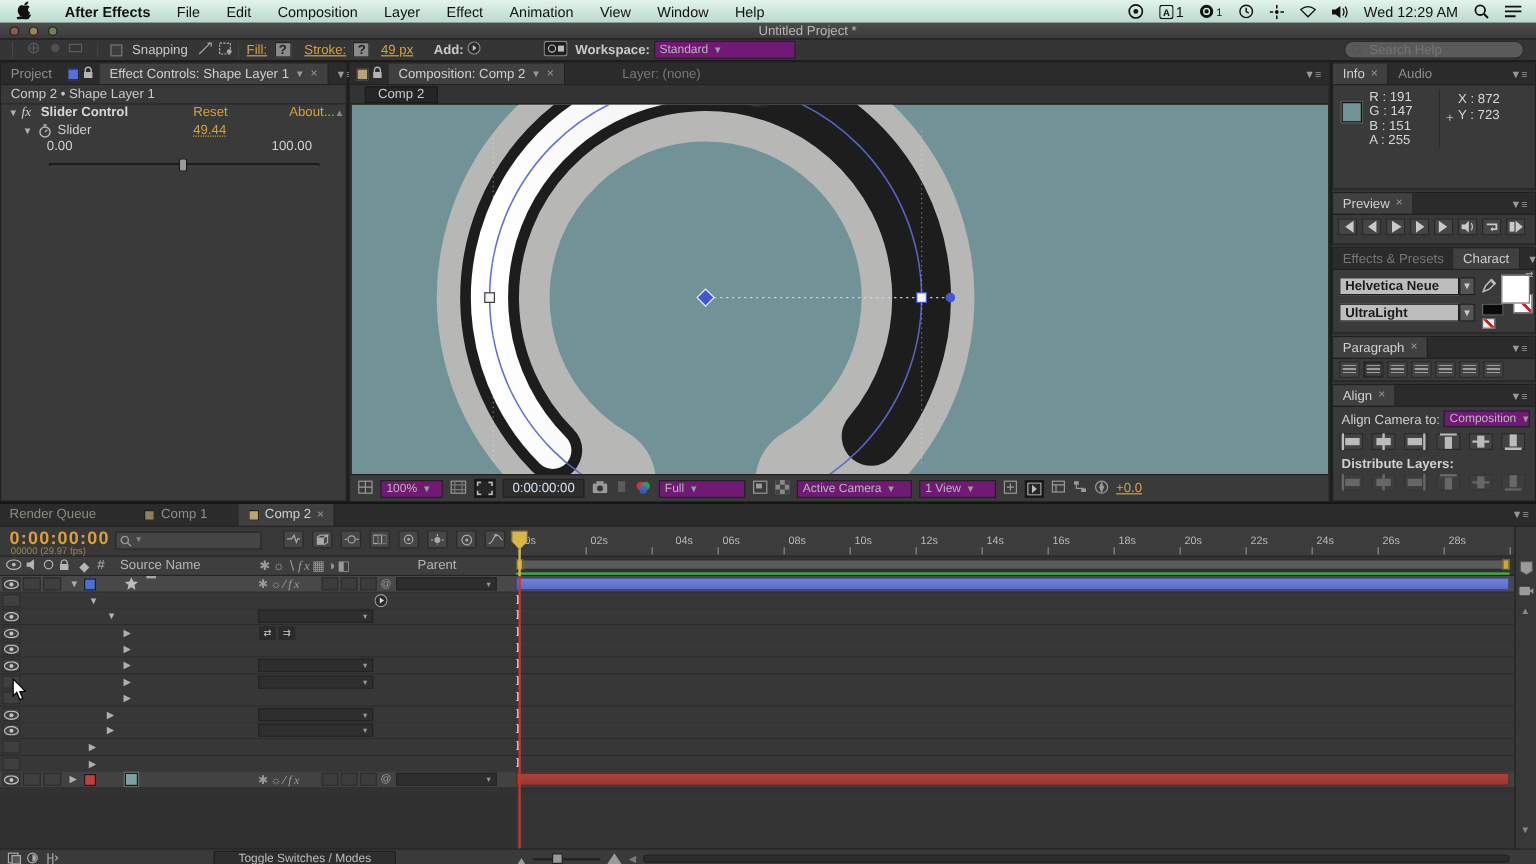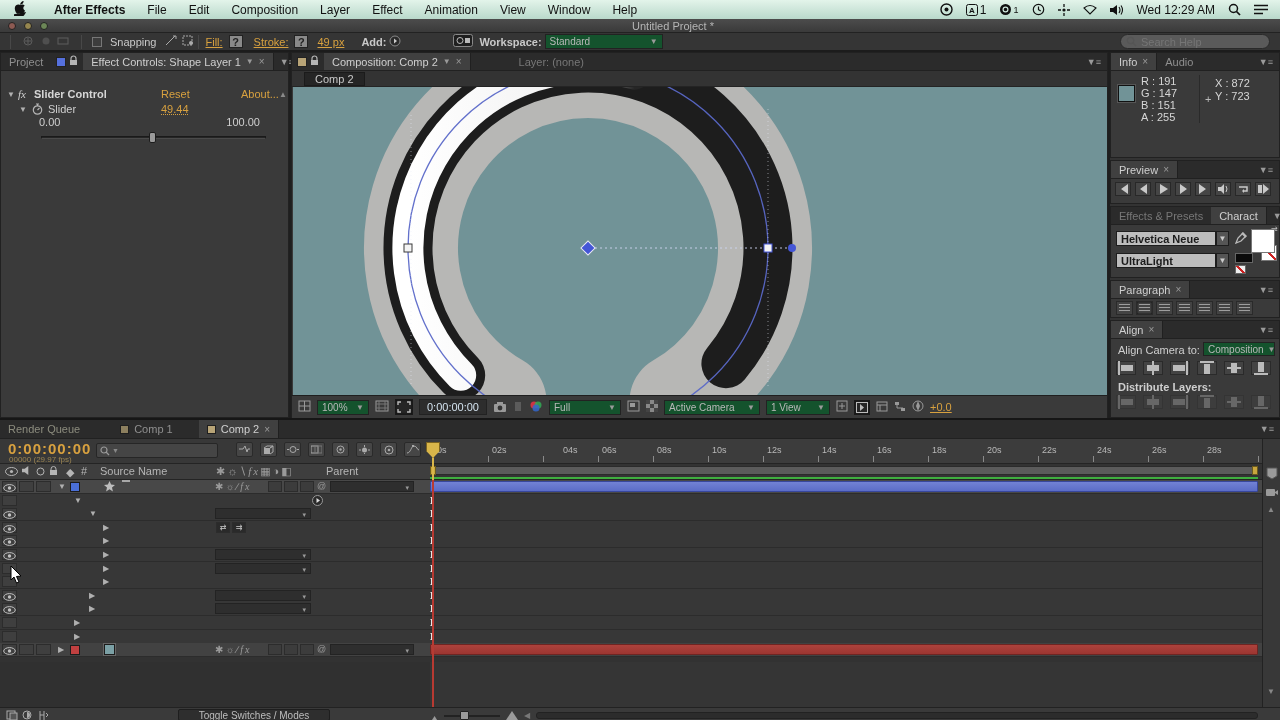--- a/index.html
+++ b/index.html
@@ -19,21 +19,21 @@
     border-bottom:1px solid #222; }
   .tlight { position:absolute; top:3px; width:8px; height:8px; border-radius:50%; border:1px solid #222; }
   #win-title { position:absolute; top:1px; width:100%; text-align:center; color:#b5b5b5; font-size:11px;margin-left:33px; }
   
   #toolbar { position:absolute; left:0; top:33px; width:1280px; height:19px; background:#353535;
     border-bottom:2px solid #1c1c1c; display:flex; align-items:center; }
   .tsep { width:1px; height:14px; background:#222; margin:0 4px; border-right:1px solid #484848; }
   .tb-label { color:#c9c9c9; margin:0 3px; }
   .orange { color:#d8a13f; }
   .qchip { width:14px; height:13px; background:#8a8a8a; color:#222; font-weight:bold; text-align:center; line-height:13px; border:1px solid #222; margin:0 3px; }
-  .dd { background:#14532d; border:1px solid #222; color:#b8b8b8; display:inline-flex; align-items:center; justify-content:space-between; padding:0 4px; font-size:10px; }
+  .dd { background:#701a75; border:1px solid #222; color:#b8b8b8; display:inline-flex; align-items:center; justify-content:flex-start; padding:0 4px; font-size:10px; }
   .dd .car { color:#9a9a9a; font-size:8px; margin-left:4px; }
   #tb-search { width:150px; height:15px; background:#4b4b4b; border:1px solid #2a2a2a; border-radius:8px; color:#222;
     font-size:11px; padding:0 6px 0 20px; }
   
   .panel { position:absolute; background:#3a3a3a; border:1px solid #212121; }
   .tabbar { position:absolute; left:0; top:0; right:0; height:18px; background:#2b2b2b; display:flex; align-items:stretch;
     border-bottom:1px solid #212121; color:#8f8f8f; }
   .tab { display:flex; align-items:center; padding:0 8px; gap:5px; white-space:nowrap; }
   .tab.active { background:#404040; color:#cfcfcf; border-right:1px solid #202020; }
   .pmenu { margin-left:auto; color:#9a9a9a; padding:0 6px; display:flex; align-items:center; font-size:9px; }
@@ -222,20 +222,21 @@
             <rect x="1" y="5" width="7" height="5" fill="#b5b5b5"></rect>
           </svg></span>
     </span>
     <span class="tab active">
       <span>Effect Controls: Shape Layer 1</span>
       <span class="caret">▼</span>
       <span class="xicon">×</span>
     </span>
     <span class="pmenu">▼≡</span>
   </div>
+  <div id="fx-breadcrumb">Comp 2 • Shape Layer 1</div>
   <div class="abs" style="left:0;top:34px;right:0;height:15px;">
     <span class="expander" style="left:6px;top:3px;">▼</span>
     <span class="abs" style="left:17px;top:1px;font-style:italic;font-family:'Liberation Serif',serif;color:#d0d0d0;">fx</span>
     <span class="abs" style="left:33px;top:1px;font-weight:bold;color:#d6d6d6;">Slider Control</span>
     <span class="abs orange" style="left:160px;top:1px;">Reset</span>
     <span class="abs orange" style="left:240px;top:1px;">About...</span>
     <span class="abs" style="left:278px;top:3px;color:#8a8a8a;font-size:8px;">▲</span>
   </div>
   <div class="abs" style="left:0;top:49px;right:0;height:14px;">
     <span class="expander" style="left:18px;top:3px;">▼</span>
@@ -741,21 +742,21 @@
           <circle cx="4.5" cy="4.5" r="3.5" fill="none" stroke="#b5b5b5"></circle>
         </svg></span>
     <span class="abs" style="left:49px;top:2px;"><svg width="9" height="10">
           <path d="M2 4V3a2.5 2.5 0 015 0v1" fill="none" stroke="#b5b5b5"></path>
           <rect x="1" y="4" width="7" height="5" fill="#b5b5b5"></rect>
         </svg></span>
     <span class="abs" style="left:66px;top:2px;color:#b5b5b5;">◆</span>
     <span class="abs" style="left:81px;top:1px;">#</span>
     <span class="abs" style="left:100px;top:1px;">Source Name</span>
     <span class="abs" style="left:216px;top:1px;letter-spacing:2px;color:#9a9a9a;">✱☼∖<i style="font-family:'Liberation Serif',serif">fx</i>▦◑◧</span>
-    <span class="abs" style="left:326px;top:1px;">Parent</span>
+    <span class="abs" style="left:348px;top:1px;">Parent</span>
   </div>
 
   <div class="abs" style="left:430px;top:44px;width:832px;height:16px;background:#333;border-bottom:1px solid #242424;">
     <div style="position:absolute;left:0;top:2px;width:828px;height:9px;background:#5b5b5b;border:1px solid #2b2b2b;"></div>
     <div style="position:absolute;left:0;top:2px;width:6px;height:9px;background:#c9a63e;border:1px solid #6b5a1e;"></div>
     <div style="position:absolute;left:822px;top:2px;width:6px;height:9px;background:#c9a63e;border:1px solid #6b5a1e;"></div>
     <div style="position:absolute;left:0;top:13px;width:828px;height:2px;background:#3fae3f;"></div>
   </div>
 
   <div id="rows" class="abs" style="left:0;top:60px;width:1262px;">

